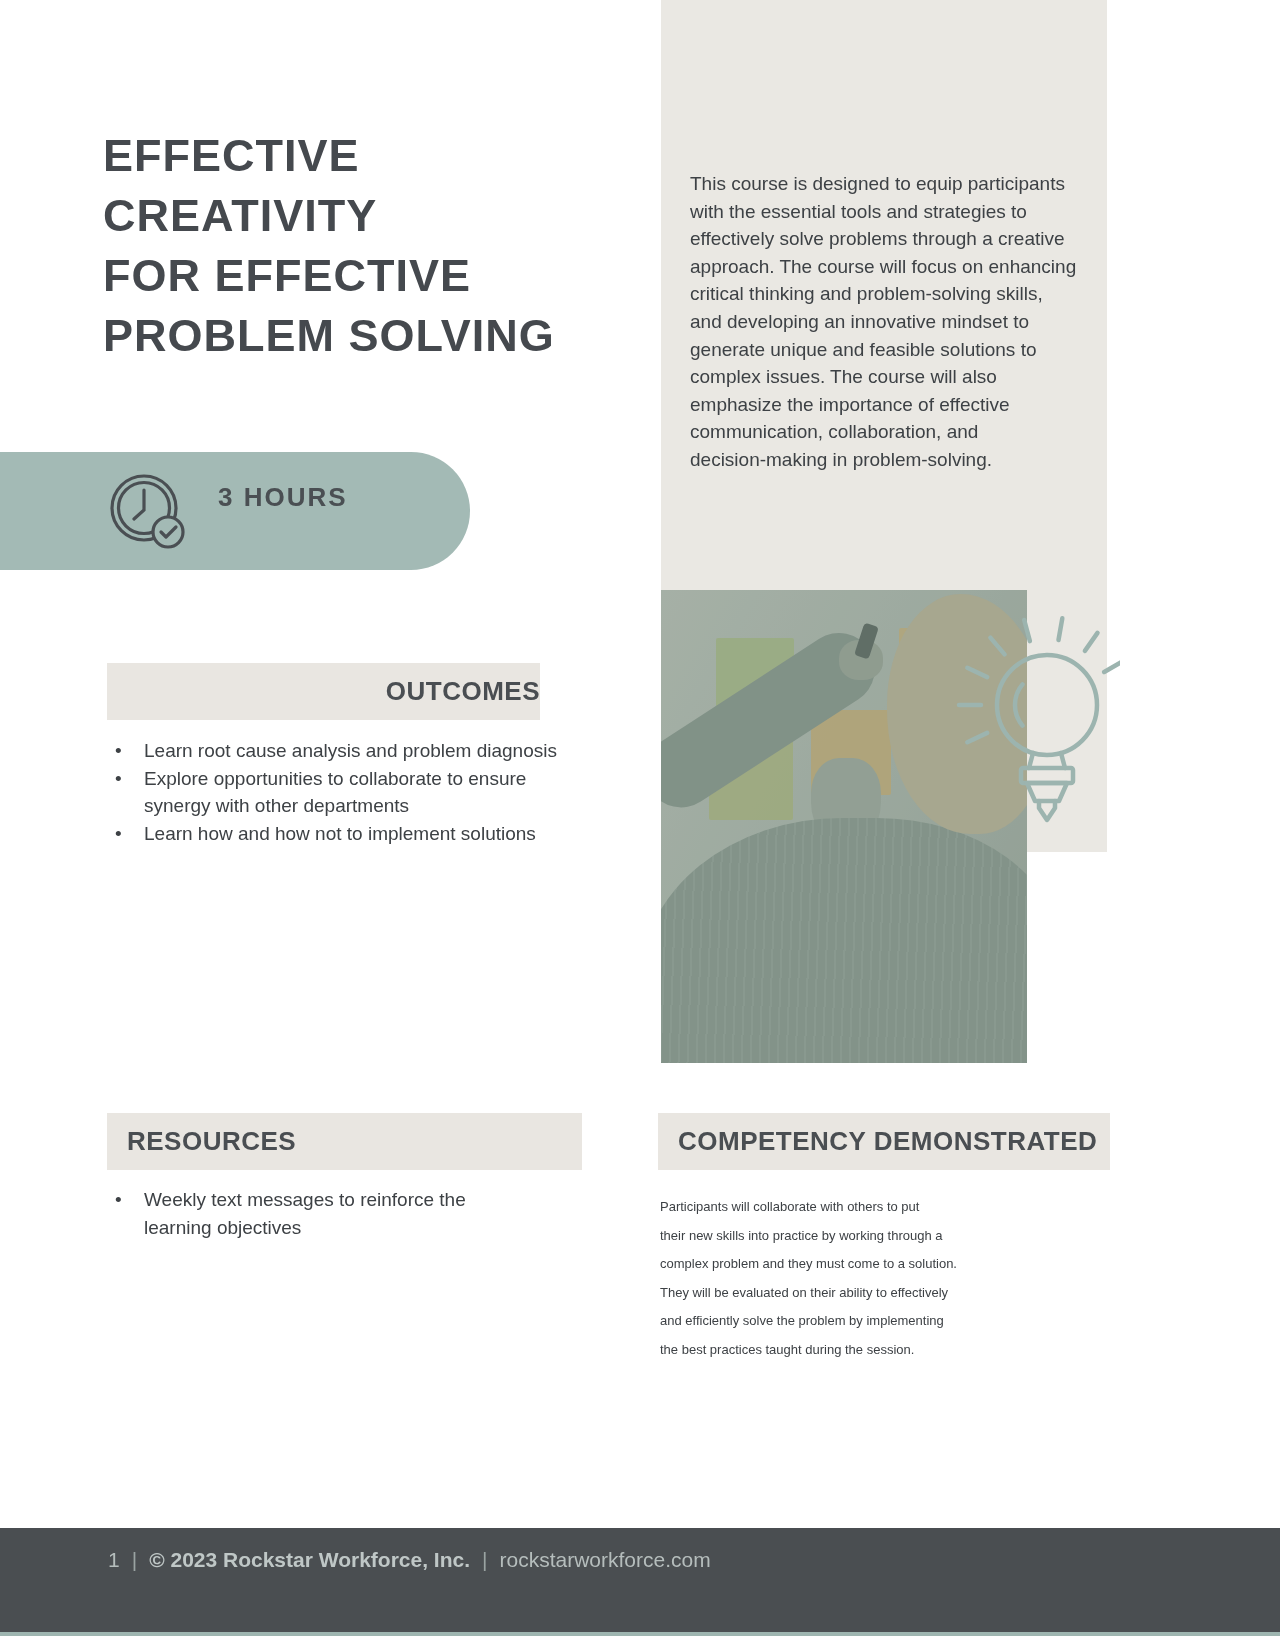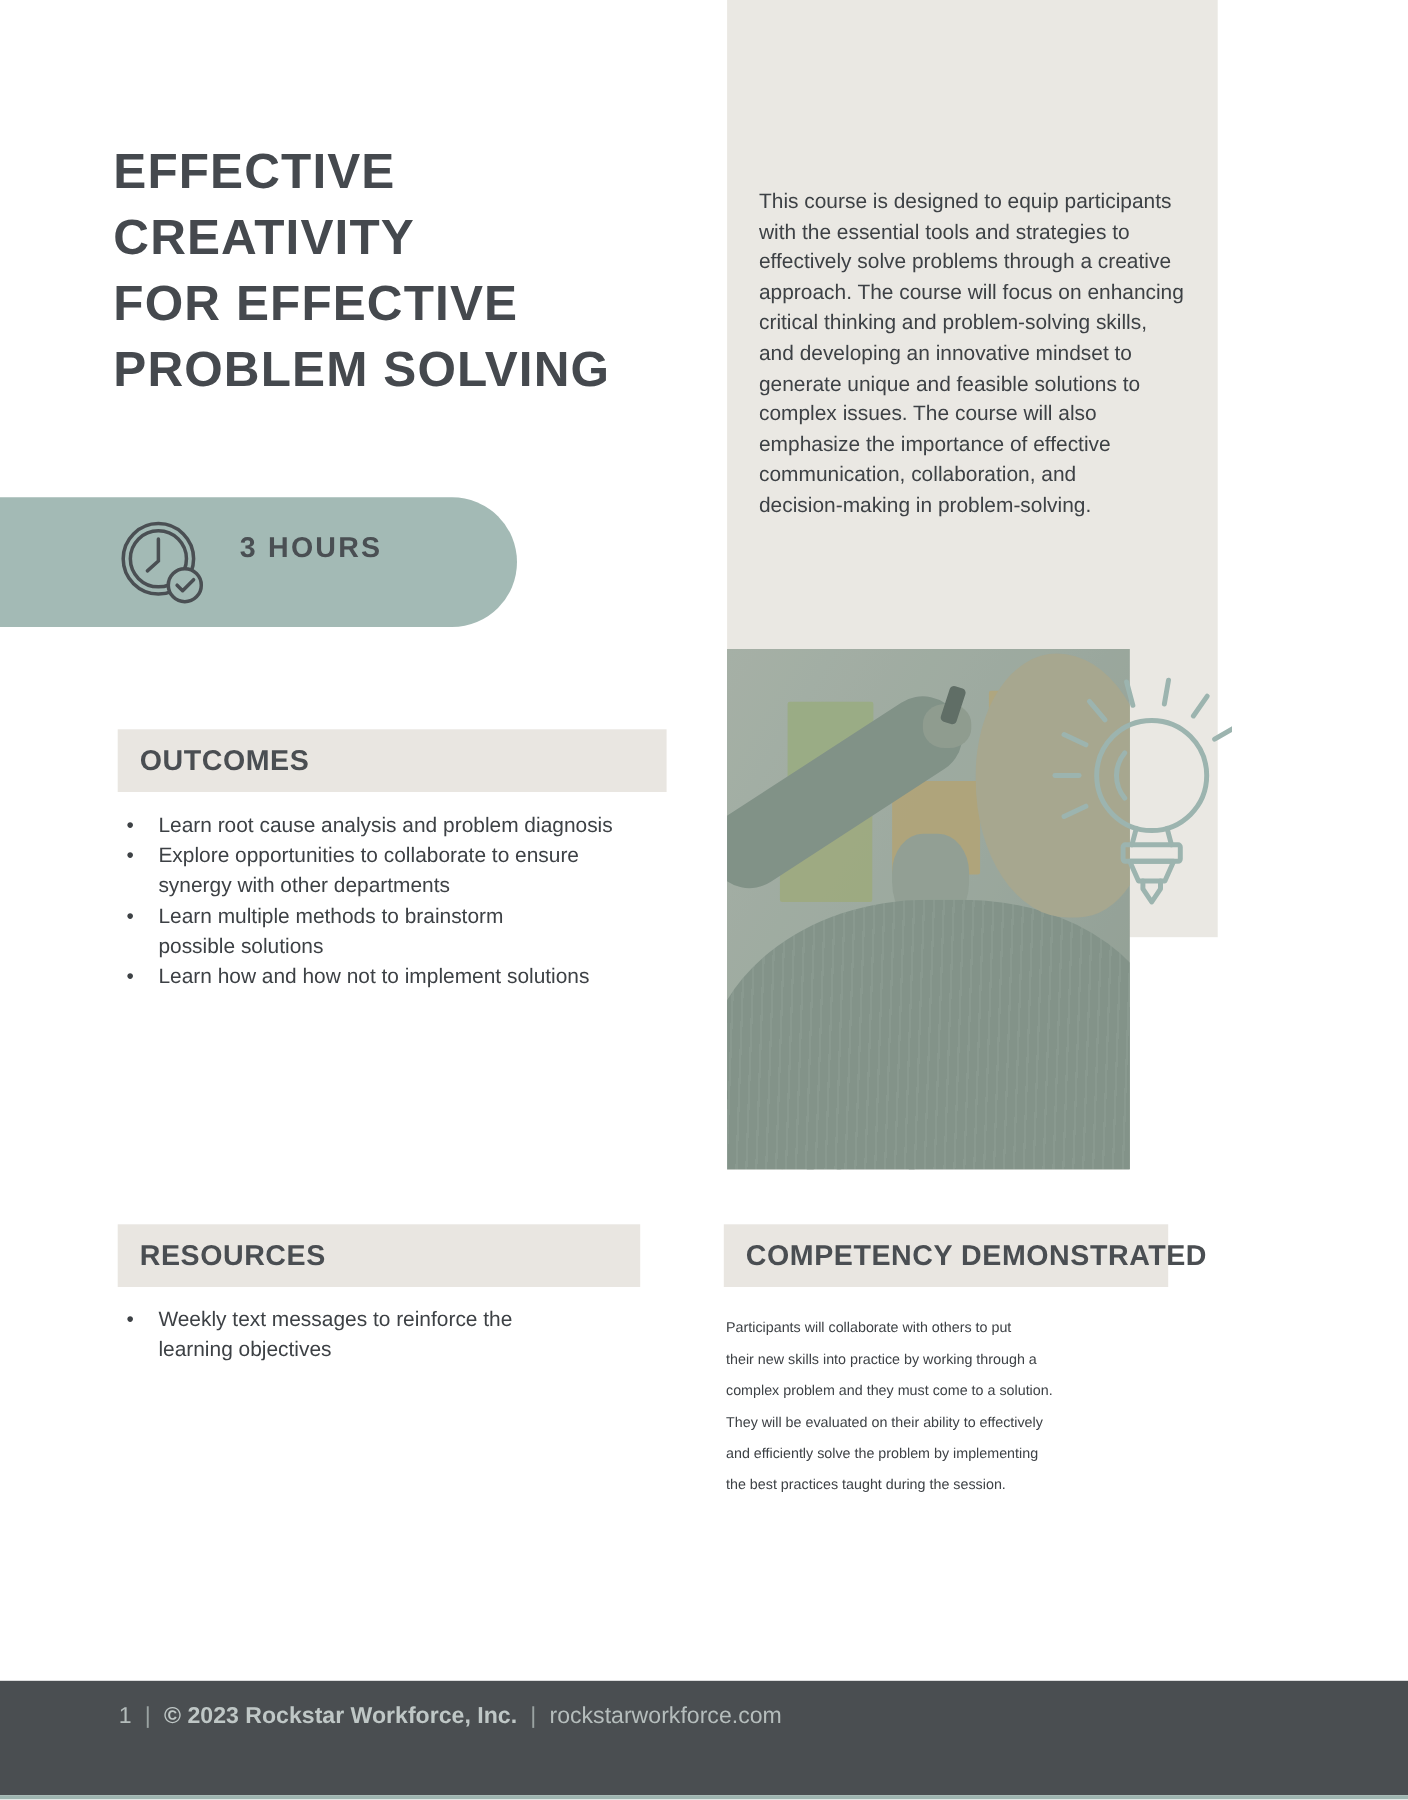--- a/index.html
+++ b/index.html
@@ -27,23 +27,23 @@
     font-size:26px;font-weight:800;letter-spacing:2px;color:#4a4f53;}
 
   
   .description{left:690px;top:170px;width:420px;
     font-size:19px;line-height:27.6px;white-space:pre;color:#3d4145;}
 
   
   .bar{height:57px;background:#e9e6e1;display:flex;align-items:center;padding-left:20px;
     box-sizing:border-box;}
   .bar span{font-size:26px;font-weight:800;letter-spacing:.5px;color:#4a4e52;white-space:pre;}
-  .outcomes-bar{left:107px;top:663px;width:499px;}
+  .outcomes-bar{left:107px;top:663px;width:433px;justify-content:flex-end;}
   .resources-bar{left:107px;top:1113px;width:475px;}
-  .competency-bar{left:658px;top:1113px;width:404px;}
+  .competency-bar{left:658px;top:1113px;width:452px;}
 
   
   ul.blist{left:107px;margin:0;padding:0;list-style:none;width:490px;}
   .outcomes-list{top:737px;}
   .resources-list{top:1186px;}
   ul.blist li{position:relative;padding-left:37px;font-size:19px;line-height:27.6px;
     white-space:pre;color:#3d4145;}
   ul.blist li::before{content:"•";position:absolute;left:8px;top:0;font-size:19px;color:#3d4145;}
 
   
@@ -165,22 +165,20 @@
     </g>
   </svg>
 
   <div class="abs bar outcomes-bar">
     <span>OUTCOMES</span>
   </div>
   <ul class="abs blist outcomes-list">
     <li>Learn root cause analysis and problem diagnosis</li>
     <li>Explore opportunities to collaborate to ensure
 synergy with other departments</li>
-    <li>Learn multiple methods to brainstorm
-possible solutions</li>
     <li>Learn how and how not to implement solutions</li>
   </ul>
 
   <div class="abs bar resources-bar">
     <span>RESOURCES</span>
   </div>
   <ul class="abs blist resources-list">
     <li>Weekly text messages to reinforce the
 learning objectives</li>
   </ul>

